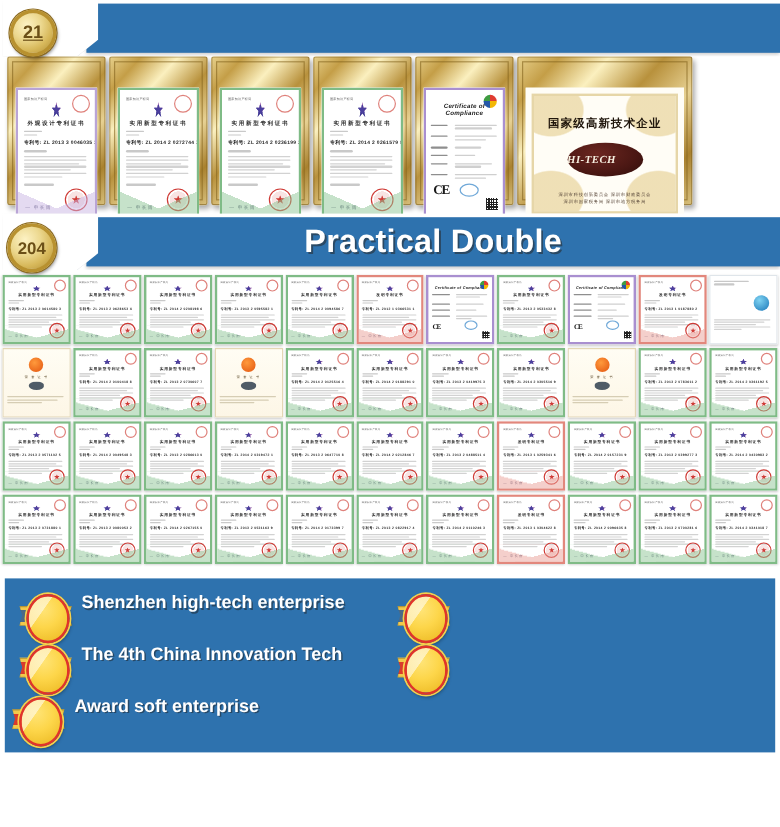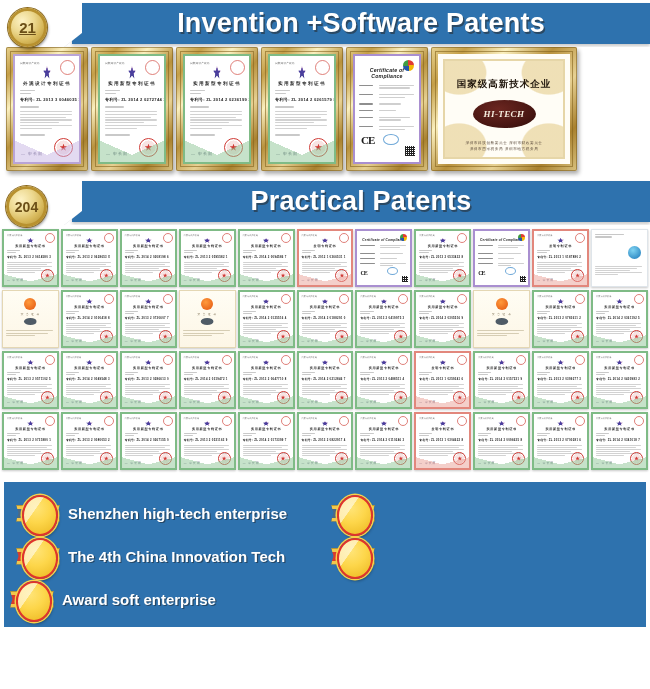--- a/index.html
+++ b/index.html
@@ -102,20 +102,21 @@
     position:absolute;left:4px;top:4px;right:4px;bottom:4px;
     border:1px solid rgba(130,98,28,.6);
     pointer-events:none;
   }
   .frame-inner{
     position:relative;
     width:100%;height:100%;
     background:#fdfdfb;
     box-shadow:inset 0 0 4px rgba(0,0,0,.25);
     overflow:hidden;
+    margin-top:19px;
   }
   .fw-small{width:82px;}
   .fw-wide{width:146px;}
 
   
   .cert{
     position:relative;width:100%;height:100%;
     background:#ffffff;
     box-sizing:border-box;
     padding:5px 5px 4px 5px;
@@ -228,21 +229,21 @@
   }
   .ht-title{
     position:relative;text-align:center;margin-top:16px;
     font-family:"Liberation Serif","DejaVu Serif",serif;
     font-size:9.5px;font-weight:bold;color:#20160c;letter-spacing:1px;
   }
   .ht-oval{
     position:relative;margin:9px auto 0 auto;
     width:63px;height:28px;border-radius:50%;
     background:radial-gradient(ellipse at 40% 32%,#6b2620 0%,#4a1713 60%,#2e0d0a 100%);
-    display:flex;align-items:center;justify-content:center;
+    display:flex;align-items:center;justify-content:flex-start;
   }
   .ht-oval span{
     color:#f6efe0;font-size:9px;font-weight:bold;font-style:italic;
     font-family:"Liberation Serif",serif;letter-spacing:.4px;
   }
   .ht-foot{
     position:relative;margin-top:12px;text-align:center;
     font-size:3.6px;color:#59483a;line-height:6px;letter-spacing:.6px;
   }
 
@@ -329,21 +330,21 @@
     height:145px;
     background:#2E72AE;
     box-sizing:border-box;
     padding:10px 0 0 0;
     display:grid;
     grid-template-columns:1fr 1fr;
     grid-auto-rows:43px;
     align-items:center;
   }
   .award{
-    display:flex;align-items:center;
+    display:flex;align-items:flex-start;
     padding-left:14px;
     box-sizing:border-box;
   }
   .award-right{padding-left:8px;}
   .medal{
     position:relative;
     width:40px;height:40px;
     flex:0 0 40px;
     margin-right:10px;
   }
@@ -386,21 +387,20 @@
     font-weight:bold;
     white-space:nowrap;
     text-shadow:1.2px 1.2px 0 rgba(30,30,30,.5);
   }
 </style>
 </head>
 <body>
 
 <div class="section-head">
   <div class="head-bar"></div>
-  <div class="head-title">Invention +Software Patents</div>
   <div class="head-tab"></div>
   <div class="coin coin-21">21</div>
 </div>
 
 <div class="frame-row">
 
   <div class="frame fw-small">
     <div class="frame-inner">
       <div class="cert bd-purple">
         <div class="c-stampcirc"></div>
@@ -588,21 +588,21 @@
           <div>深圳市国家税务局 深圳市地方税务局</div>
         </div>
       </div>
     </div>
   </div>
 
 </div>
 
 <div class="section-head">
   <div class="head-bar"></div>
-  <div class="head-title">Practical Patents</div>
+  <div class="head-title">Practical Double</div>
   <div class="head-tab"></div>
   <div class="coin coin-112">204</div>
 </div>
 
 <div class="grid-wrap">
   <div class="grid" id="patent-grid">
       <div class="thumb">
         <div class="cert bd-green">
           <div class="c-stampcirc"></div>
           <div class="c-top">国家知识产权局</div>

